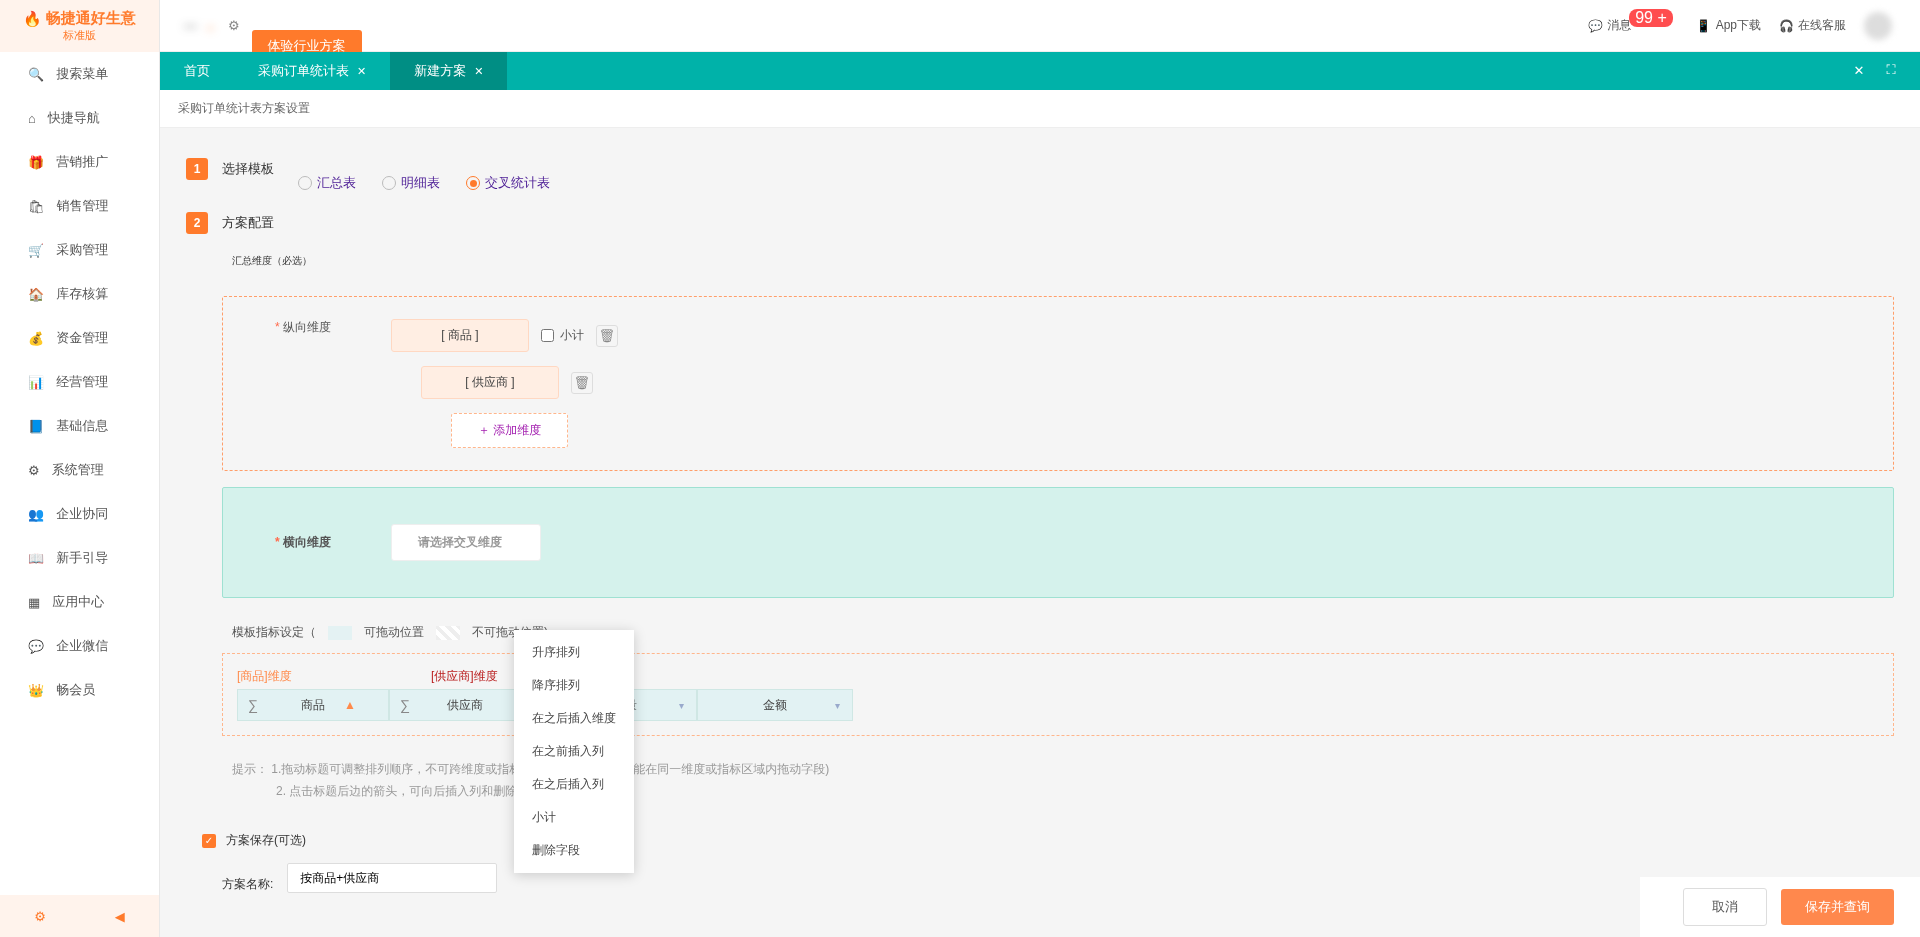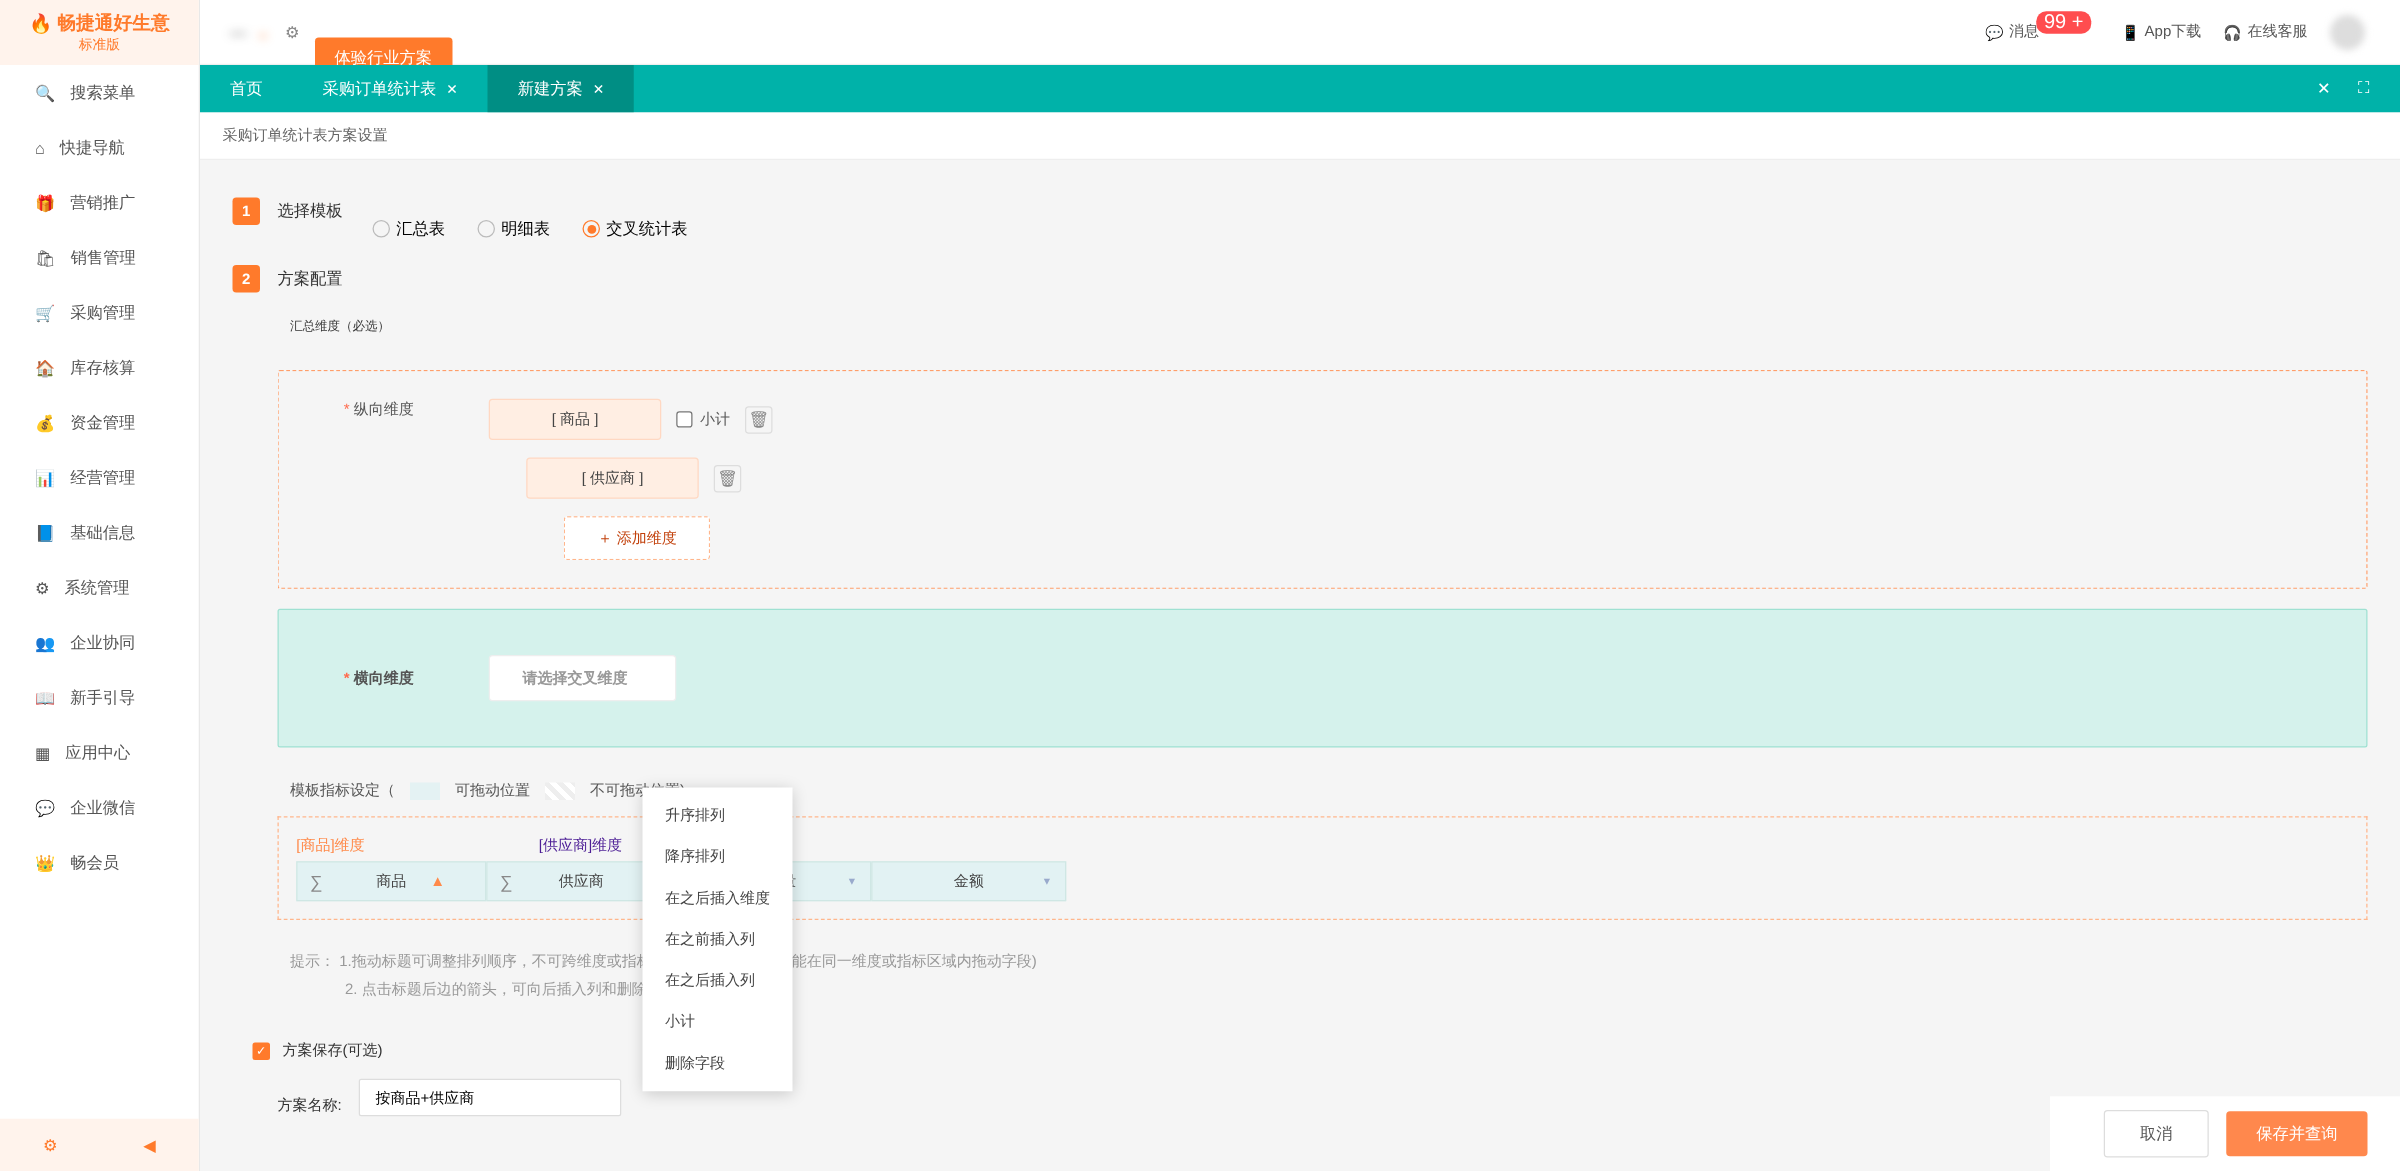--- a/index.html
+++ b/index.html
@@ -40,48 +40,48 @@
 
 
 .crumb { padding:10px 18px; color:#666; font-size:12px; background:#fff; border-bottom:1px solid #eee; }
 
 
 .content { flex:1; overflow-y:auto; padding:18px 26px 80px 26px; }
 .step-row { display:flex; align-items:center; gap:14px; margin-bottom:20px;}
 .step-num { width:22px; height:22px; background:#ff7a2b; color:#fff; display:flex; align-items:center; justify-content:center; border-radius:3px; font-size:12px; font-weight:bold;}
 .step-title { font-size:13px; color:#333;}
 .radio-group { display:flex; align-items:center; gap:26px; margin-left:10px;}
-.radio { display:flex; align-items:center; gap:5px; cursor:pointer; color:#000000;margin-top:28px;}
+.radio { display:flex; align-items:center; gap:5px; cursor:pointer; color:#4c1d95;margin-top:28px;}
 .radio .o { width:14px; height:14px; border:1px solid #bbb; border-radius:50%; display:inline-flex; align-items:center; justify-content:center;}
 .radio.sel .o { border-color:#ff7a2b; }
 .radio.sel .o::after { content:''; width:7px; height:7px; background:#ff7a2b; border-radius:50%; }
 
 .config-block { margin-left:36px; }
 .sect-label { color:#333; font-size:10px; margin-bottom:28px; padding-left:10px;}
 .dash-box { border:1px dashed #ff9e6a; padding:22px 28px; border-radius:2px; display:flex; align-items:flex-start; gap:60px; }
 .dash-box.teal { background:#d5f2ec; border:1px solid #9fe1d2; padding:36px 28px; margin-top:16px; align-items:center;font-weight:bold;}
 .dim-label { color:#555; font-size:12px; text-align:right; width:80px; }
 .req::before { content:'* '; color:#ff6b4d; }
 
 .tree { display:flex; flex-direction:column; gap:14px; position:relative; }
 .tree-row { display:flex; align-items:center; gap:12px; }
 .node-tag { background:#ffeee3; border:1px solid #ffd8c2; color:#444; padding:7px 26px; font-size:12px; width:138px; text-align:center; border-radius:3px;}
-.add-dim { border:1px dashed #ffb68c; color:#c2410c; background:#fff; padding:8px 26px; font-size:12px; cursor:pointer; border-radius:3px;}
+.add-dim { border:1px dashed #ffb68c; color:#a21caf; background:#fff; padding:8px 26px; font-size:12px; cursor:pointer; border-radius:3px;}
 .subtotal { display:flex; align-items:center; gap:6px; font-size:12px; color:#555;}
 .mini-del { border:1px solid #ddd; border-radius:3px; width:22px; height:22px; display:flex; align-items:center; justify-content:center; cursor:pointer; color:#888;}
 .cross-ph { background:#fff; border:1px solid #eee; padding:9px 26px; color:#999; font-size:12px; width:150px; border-radius:3px; }
 
 .legend { display:flex; align-items:center; gap:12px; margin:26px 0 12px 10px; font-size:12px; color:#555; }
 .legend .sw1 { width:24px; height:14px; background:#e4f2f3; display:inline-block; }
 .legend .sw2 { width:24px; height:14px; background:repeating-linear-gradient(45deg,#eee,#eee 4px,#fff 4px,#fff 8px); display:inline-block; }
 
 .grid-box { border:1px dashed #ffb68c; padding:14px; }
 .col-heads { display:flex; gap:2px; margin-bottom:4px; font-size:12px; }
 .col-heads span:nth-child(1){ color:#ff8a4a; width:152px; }
-.col-heads span:nth-child(2){ color:#4c1d95; width:152px;padding-left:40px; }
+.col-heads span:nth-child(2){ color:#b91c1c; width:152px;padding-left:40px; }
 .col-heads span:nth-child(3){ color:#ff8a4a; }
 .tbl { display:flex; flex-direction:column; }
 .tr { display:flex; }
 .th, .td { border:1px solid #cfe7e4; height:32px; display:flex; align-items:center; justify-content:center; font-size:12px; position:relative; }
 .th { background:#e2f2f3; color:#444; }
 .td { background:#fff; }
 .cw1 { width:152px; }
 .cw2 { width:156px; }
 .sigma { position:absolute; left:10px; color:#888; font-size:14px;}
 .arr { position:absolute; right:32px; color:#ff8a4a; font-size:12px;}

